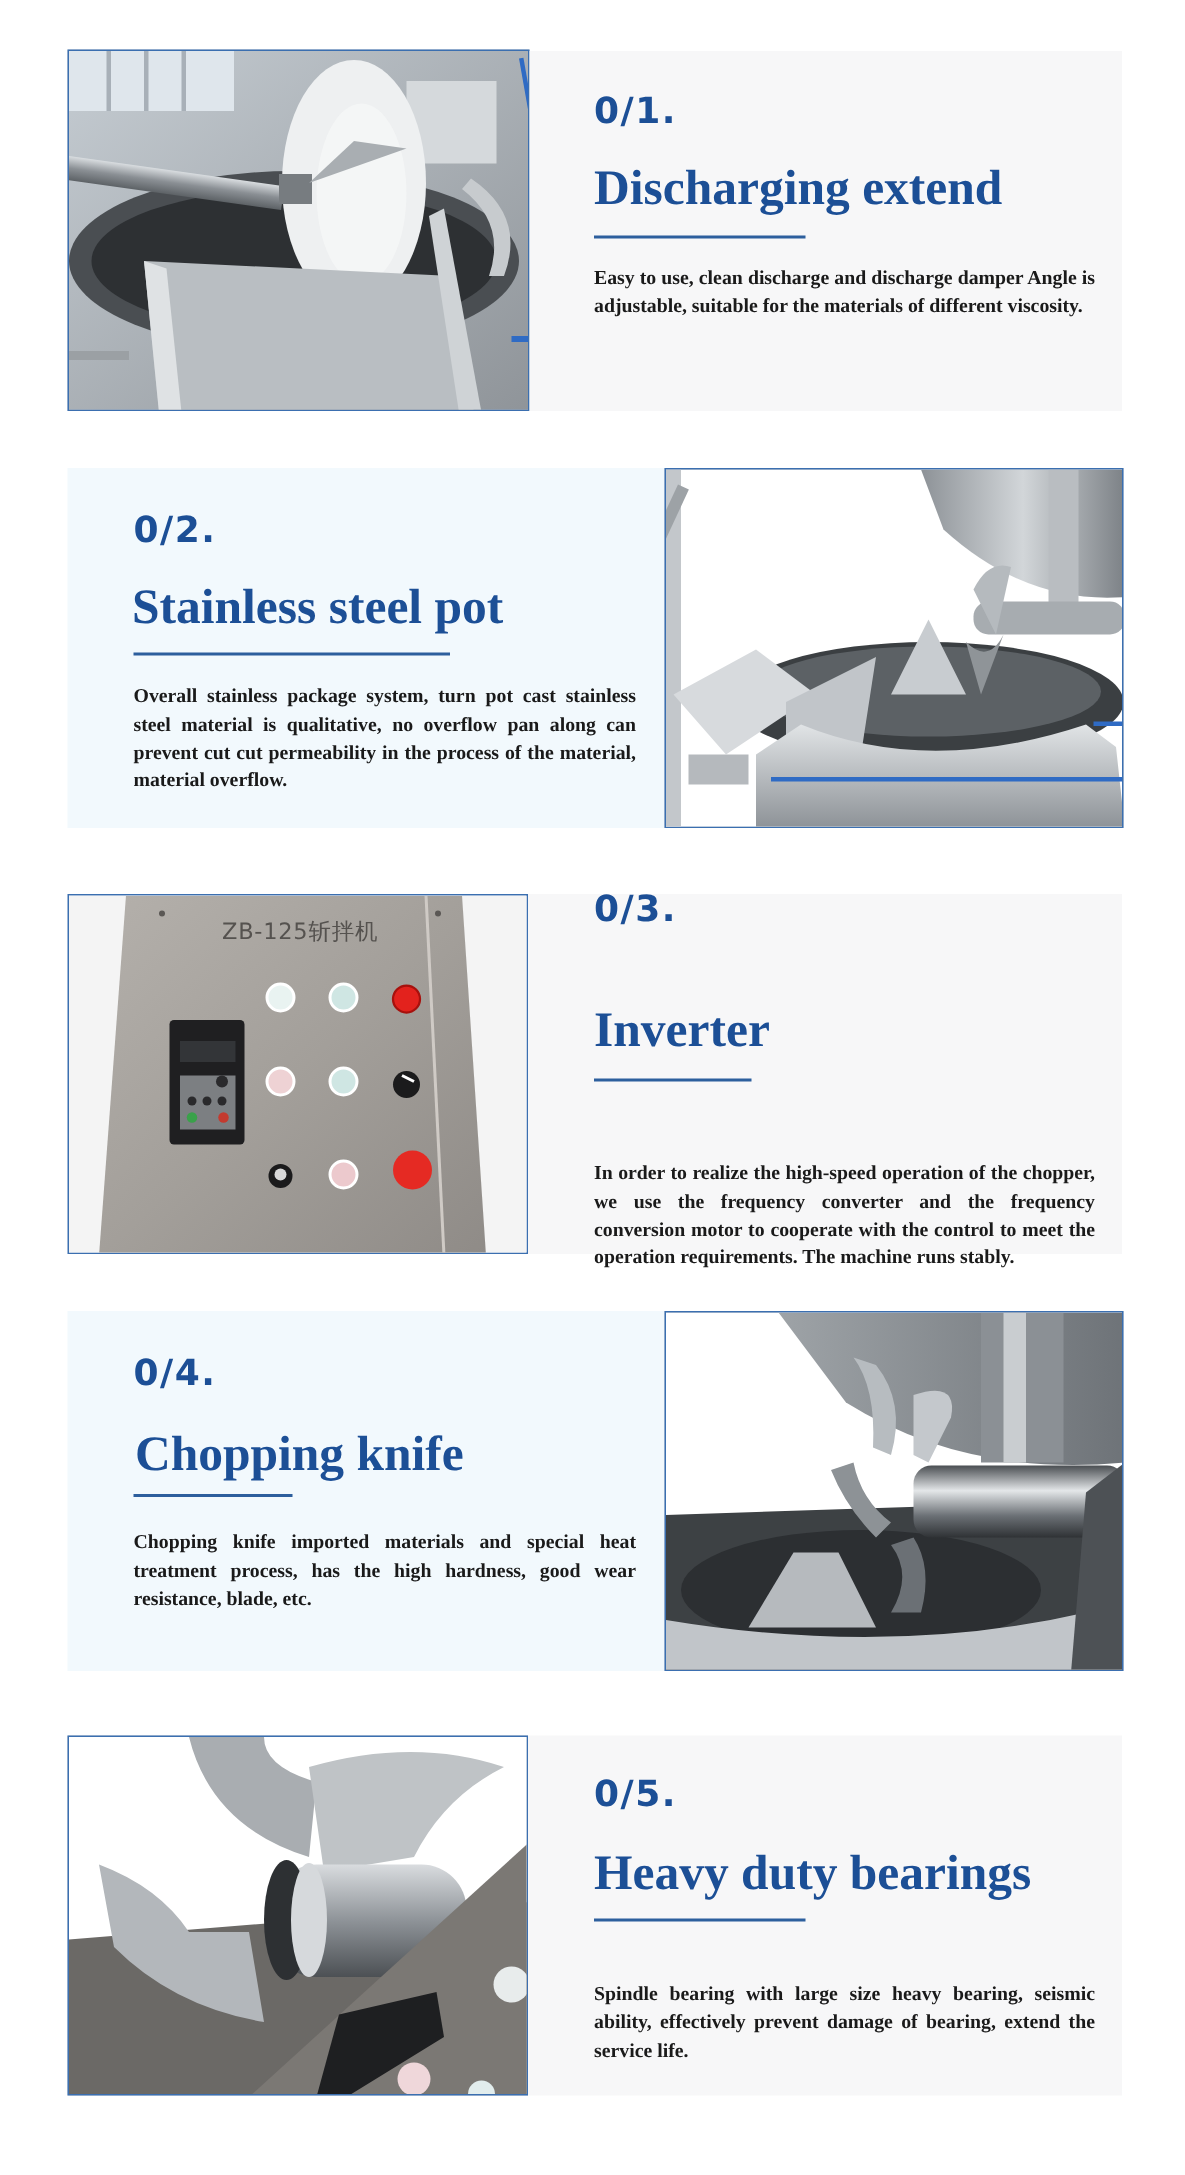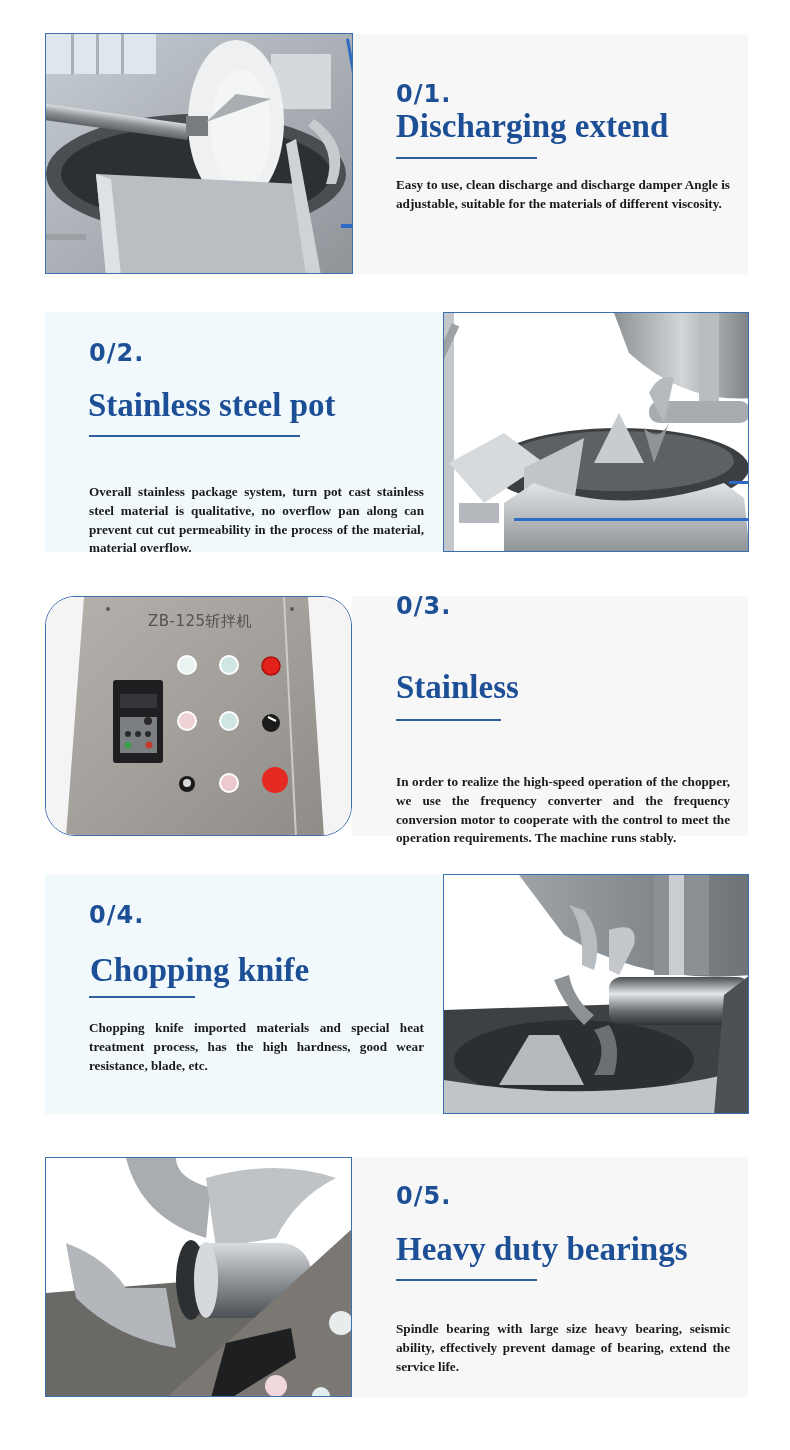--- a/index.html
+++ b/index.html
@@ -94,32 +94,32 @@
       <path d="M160,88 L190,60 L225,65 Z" fill="#a9aeb2"></path>
       <path d="M50,140 L60,241 L270,241 L255,150 Z" fill="#b9bec2"></path>
       <path d="M50,140 L60,241 L75,241 L65,145 Z" fill="#dfe2e4"></path>
       <path d="M240,110 L250,105 L275,241 L260,241 Z" fill="#cfd3d6"></path>
       <rect x="0" y="200" width="40" height="6" fill="#9ba0a4"></rect>
       <rect x="295" y="190" width="13" height="4" fill="#2f6bc4"></rect>
       <rect x="300" y="5" width="3" height="40" fill="#2f6bc4" transform="rotate(-10 300 5)"></rect>
     </svg>
   </div>
   <div class="panel grey" style="left:353px; top:34px; width:395px; height:240px;"></div>
-  <div class="num" style="left:396px; top:60px;margin-top:20px;">0/1.</div>
+  <div class="num" style="left:396px; top:60px;">0/1.</div>
   <div class="title" style="left:396px; top:107px;">Discharging extend</div>
   <div class="rule" style="left:396px; top:157px; width:141px;"></div>
   <div class="body" style="left:396px; top:176px; width:334px;">Easy to use, clean discharge and discharge damper Angle is adjustable, suitable for the materials of dif­ferent viscosity.</div>
 </section>
 
 <section>
   <div class="panel blue" style="left:45px; top:312px; width:398px; height:240px;"></div>
   <div class="num" style="left:89px; top:339px;">0/2.</div>
   <div class="title" style="left:88px; top:386px;">Stainless steel pot</div>
   <div class="rule" style="left:89px; top:435px; width:211px;"></div>
-  <div class="body" style="left:89px; top:455px; width:335px;margin-top:28px;">Overall stainless package system, turn pot cast stain­less steel material is qualitative, no overflow pan along can prevent cut cut permeability in the process of the material, material overflow.</div>
+  <div class="body" style="left:89px; top:455px; width:335px;">Overall stainless package system, turn pot cast stain­less steel material is qualitative, no overflow pan along can prevent cut cut permeability in the process of the material, material overflow.</div>
   <div class="photo" style="left:443px; top:312px; width:306px; height:240px;">
     <svg width="306" height="240" viewBox="0 0 306 240">
       <defs>
         <linearGradient id="g2lid" x1="0" y1="0" x2="1" y2="0">
           <stop offset="0" stop-color="#8d9297"></stop>
             <stop offset="0.5" stop-color="#d2d6d9"></stop>
             <stop offset="1" stop-color="#7c8186"></stop>
         </linearGradient>
         <linearGradient id="g2bowl" x1="0" y1="0" x2="0" y2="1">
           <stop offset="0" stop-color="#e1e4e6"></stop>
@@ -141,21 +141,21 @@
       <path d="M80,155 L140,125 L130,190 L80,200 Z" fill="#c1c5c9"></path>
       <path d="M90,170 Q175,205 280,170 L300,185 L306,240 L60,240 L60,190 Z" fill="url(#g2bowl)"></path>
       <rect x="70" y="205" width="236" height="3" fill="#2f6bc4"></rect>
       <rect x="285" y="168" width="21" height="3" fill="#2f6bc4"></rect>
       <rect x="15" y="190" width="40" height="20" fill="#b5b9bd"></rect>
     </svg>
   </div>
 </section>
 
 <section>
-  <div class="photo" style="left:45px; top:596px; width:307px; height:240px; background:#ffffff;border-radius:30px;">
+  <div class="photo" style="left:45px; top:596px; width:307px; height:240px; background:#ffffff;">
     <svg width="307" height="240" viewBox="0 0 307 240">
       <defs>
         <linearGradient id="g3steel" x1="0" y1="0" x2="1" y2="1">
           <stop offset="0" stop-color="#b4b0ab"></stop>
             <stop offset="0.5" stop-color="#a39f9a"></stop>
             <stop offset="1" stop-color="#8f8b87"></stop>
         </linearGradient>
       </defs>
       <rect width="307" height="240" fill="#f4f4f4"></rect>
       <path d="M38,0 L262,0 L278,240 L20,240 Z" fill="url(#g3steel)"></path>
@@ -185,21 +185,21 @@
       <circle cx="183" cy="186" r="9" fill="#ecc9cd" stroke="#ffffff" stroke-width="2"></circle>
       <circle cx="229" cy="183" r="13" fill="#e52a23"></circle>
 
       <circle cx="62" cy="12" r="2" fill="#5b5855"></circle>
       <circle cx="246" cy="12" r="2" fill="#5b5855"></circle>
     </svg>
     <div class="cp-title" style="left:102px; top:15px;">ZB-125斩拌机</div>
   </div>
   <div class="panel grey" style="left:352px; top:596px; width:396px; height:240px;"></div>
   <div class="num" style="left:396px; top:592px;">0/3.</div>
-  <div class="title" style="left:396px; top:668px;">Stainless</div>
+  <div class="title" style="left:396px; top:668px;">Inverter</div>
   <div class="rule" style="left:396px; top:719px; width:105px;"></div>
   <div class="body" style="left:396px; top:737px; width:334px;margin-top:36px;">In order to realize the high-speed operation of the chopper, we use the frequency converter and the frequency conversion motor to cooperate with the control to meet the operation requirements. The ma­chine runs stably.</div>
 </section>
 
 <section>
   <div class="panel blue" style="left:45px; top:874px; width:398px; height:240px;"></div>
   <div class="num" style="left:89px; top:901px;">0/4.</div>
   <div class="title" style="left:90px; top:951px;">Chopping knife</div>
   <div class="rule" style="left:89px; top:996px; width:106px;"></div>
   <div class="body" style="left:89px; top:1019px; width:335px;">Chopping knife imported materials and special heat treatment process, has the high hardness, good wear resistance, blade, etc.</div>

